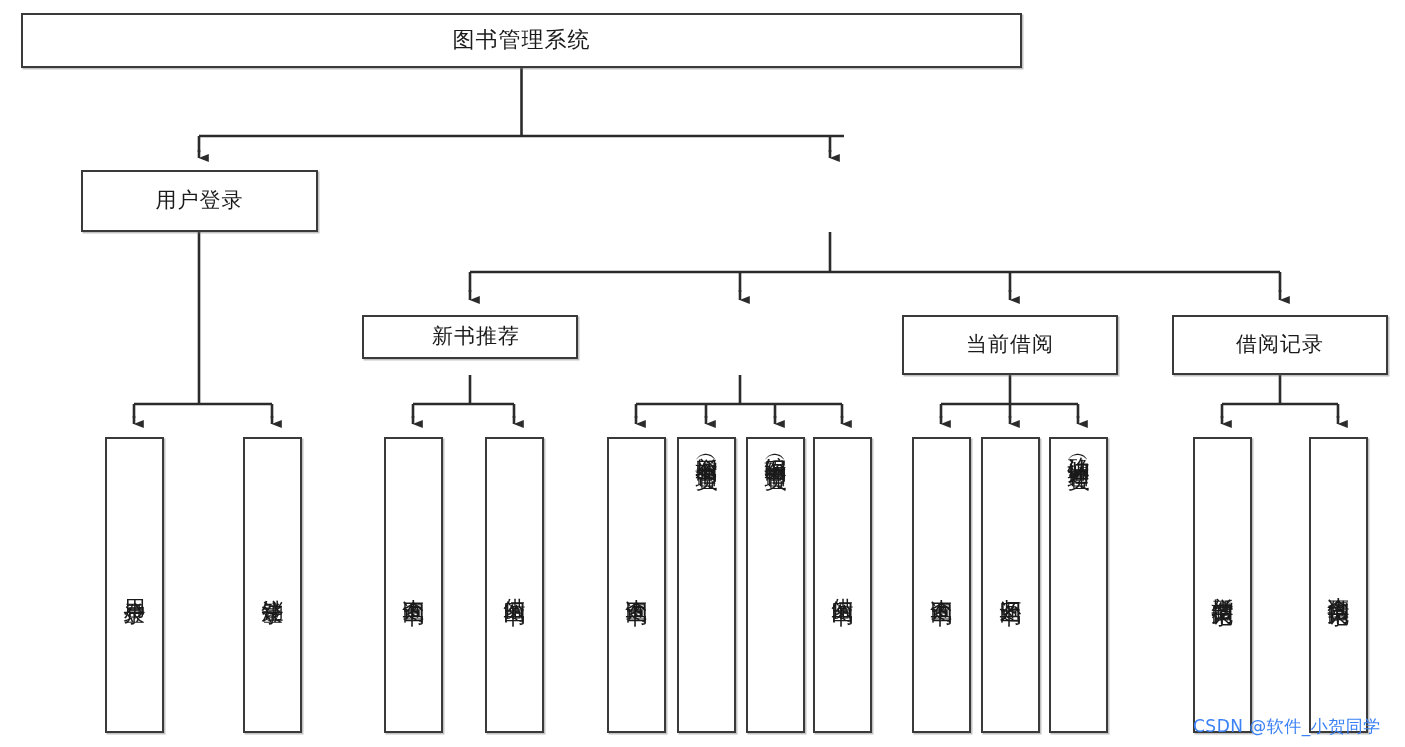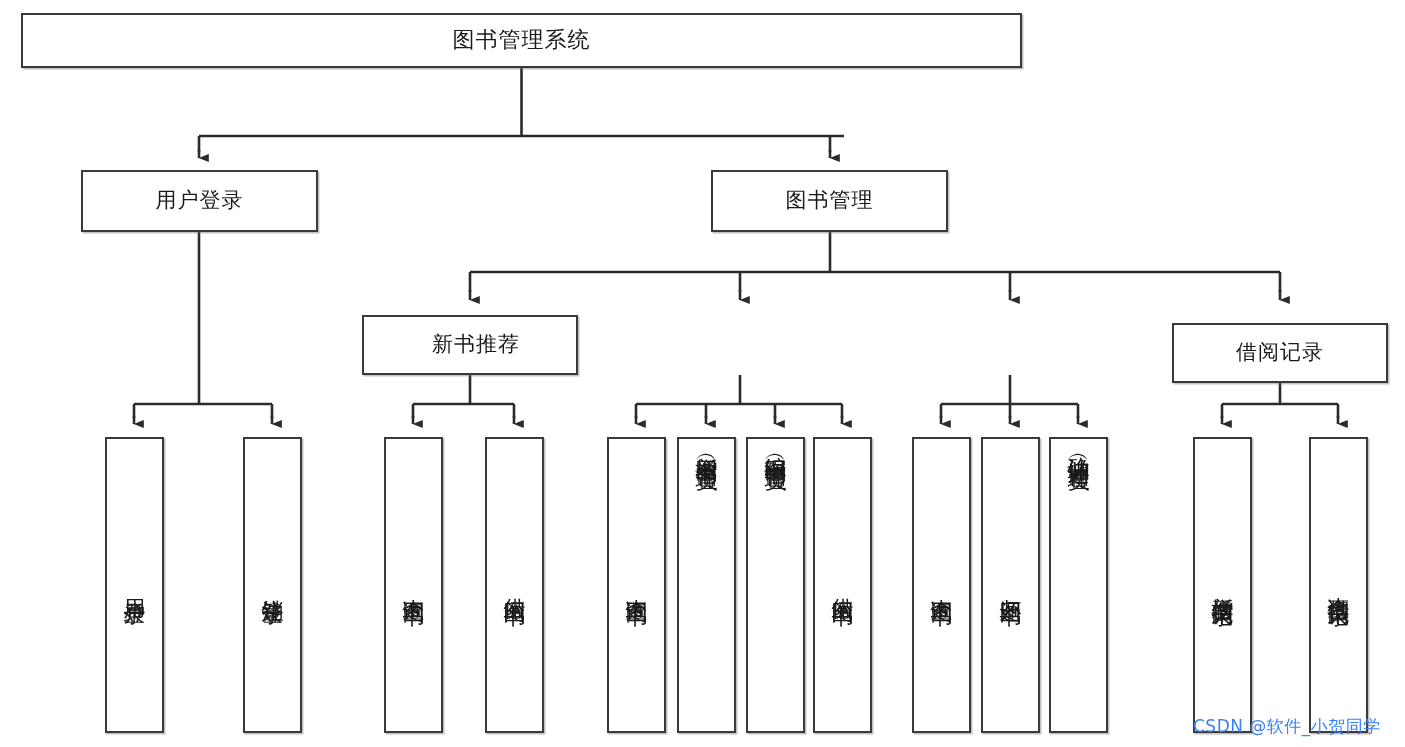--- a/index.html
+++ b/index.html
@@ -153,28 +153,28 @@
     </g>
   </svg>
 
   <div class="node horiz root" style="left:21px; top:13px; width:1001px; height:55px;">
     <span>图书管理系统</span>
   </div>
 
   <div class="node horiz" style="left:81px; top:170px; width:237px; height:62px;">
     <span>用户登录</span>
   </div>
-  <div class="node horiz" style="left:711px; top:170px; width:237px; height:62px;">
-    <span>图书管理</span>
-  </div>
-
-  <div class="node horiz" style="left:362px; top:315px; width:216px; height:60px;padding-left:12px;">
+
+  <div class="node horiz" style="left:362px; top:315px; width:216px; height:44px;padding-left:12px;">
     <span>新书推荐</span>
   </div>
-  <div class="node horiz" style="left:1172px; top:315px; width:216px; height:60px;margin-top:8px;">
+  <div class="node horiz" style="left:902px; top:315px; width:216px; height:60px;">
+    <span>当前借阅</span>
+  </div>
+  <div class="node horiz" style="left:1172px; top:315px; width:216px; height:60px;">
     <span>借阅记录</span>
   </div>
 
   <div class="node vert mid" style="left:105px; top:437px; width:59px; height:296px;">
     <span class="vlabel">用户登录</span>
   </div>
   <div class="node vert mid" style="left:243px; top:437px; width:59px; height:296px;">
     <span class="vlabel">注销登录</span>
   </div>
 

